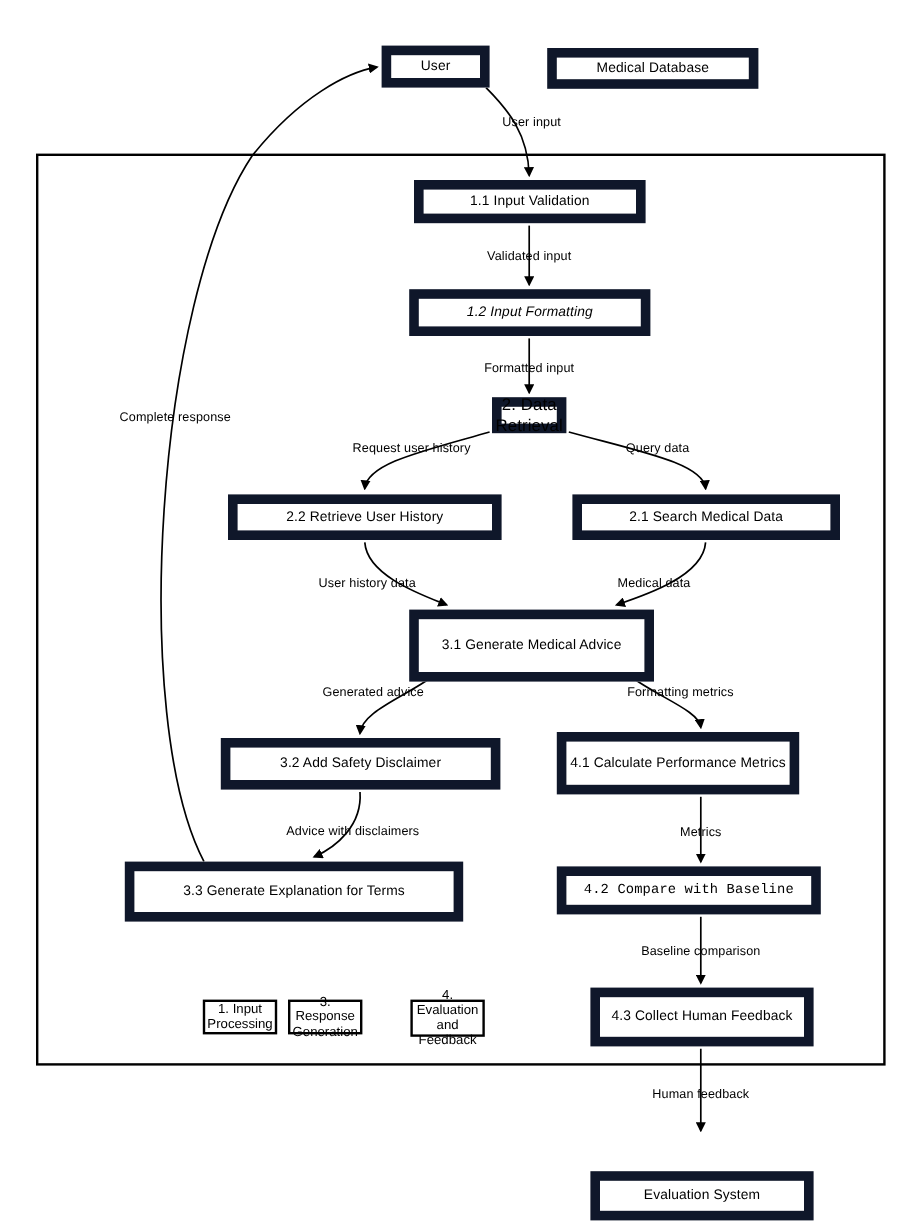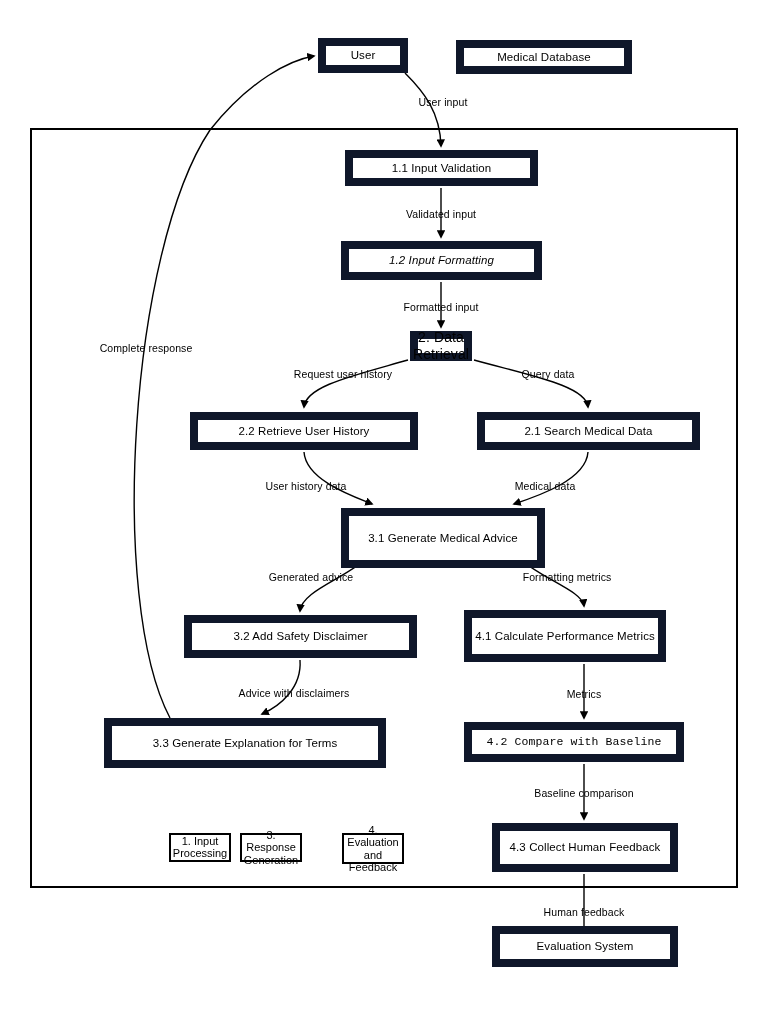--- a/index.html
+++ b/index.html
@@ -119,21 +119,21 @@
   <div class="boundary" style="left:30px; top:128px; width:708px; height:760px;"></div>
 
   <div class="node" style="left:318px; top:38px; width:90px; height:35px;">
     <span>User</span>
   </div>
 
   <div class="node" style="left:456px; top:40px; width:176px; height:34px;">
     <span>Medical Database</span>
   </div>
 
-  <div class="node" style="left:492px; top:926px; width:186px; height:41px;">
+  <div class="node" style="left:492px; top:976px; width:186px; height:41px;">
     <span>Evaluation System</span>
   </div>
 
   <div class="node" style="left:345px; top:150px; width:193px; height:36px;">
     <span>1.1 Input Validation</span>
   </div>
 
   <div class="node" style="left:341px; top:241px; width:201px; height:39px;font-style:italic;">
     <span>1.2 Input Formatting</span>
   </div>

